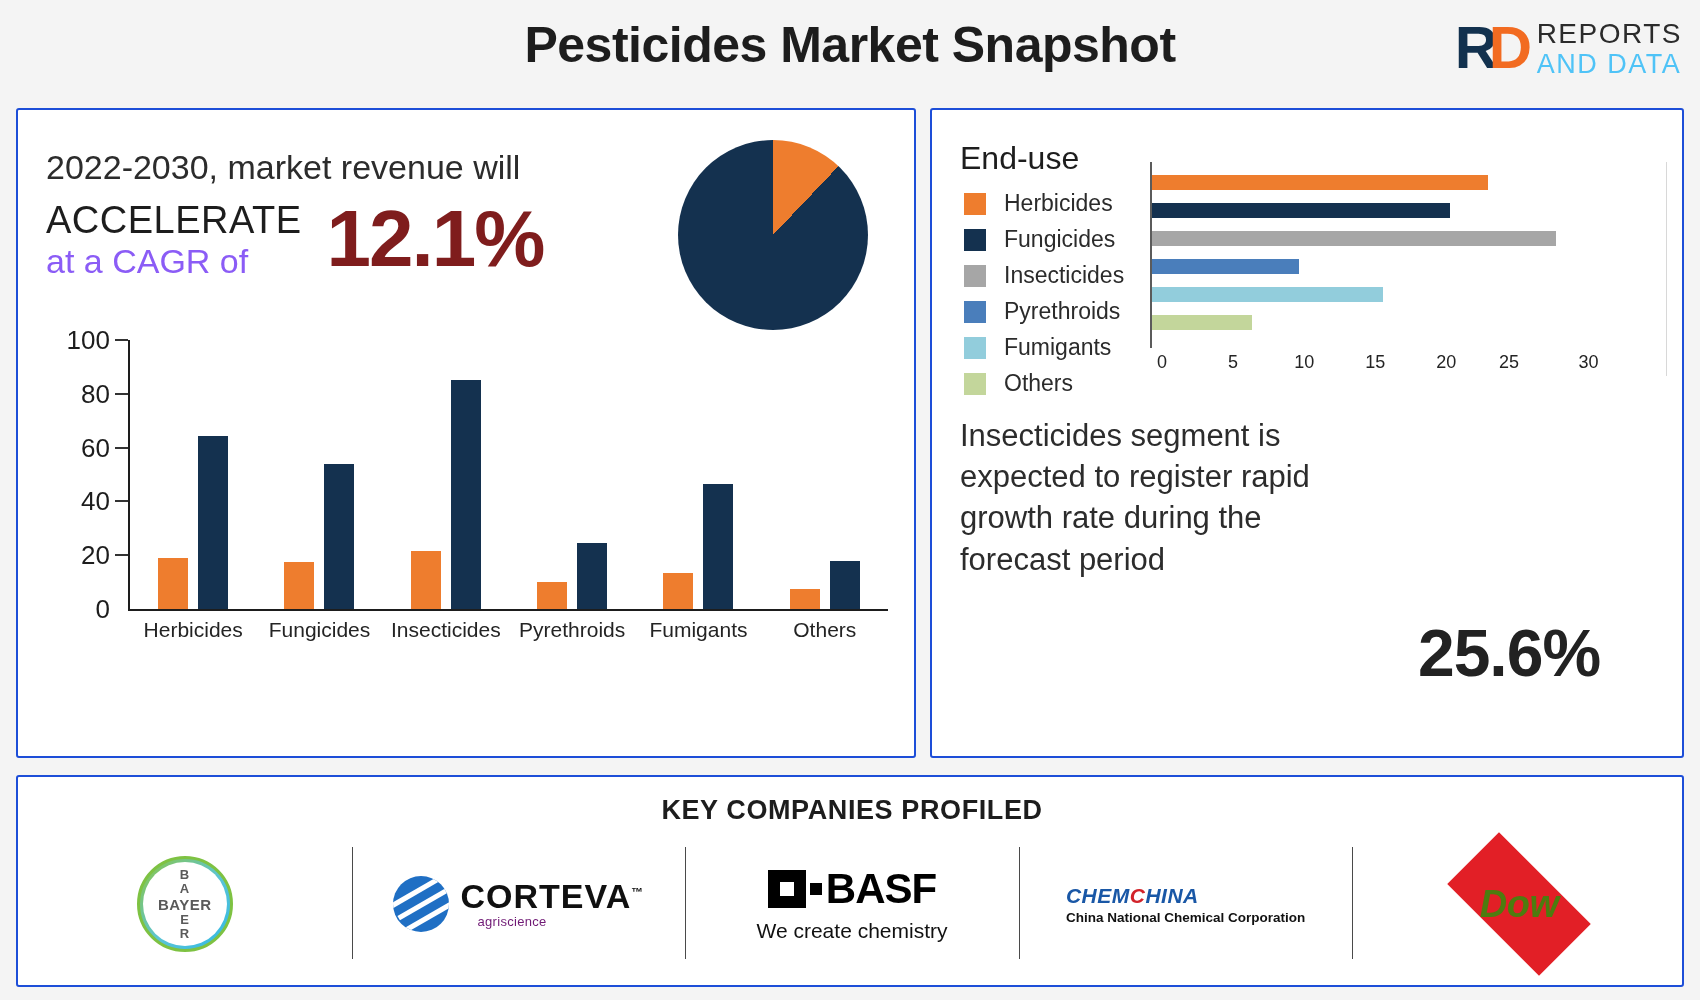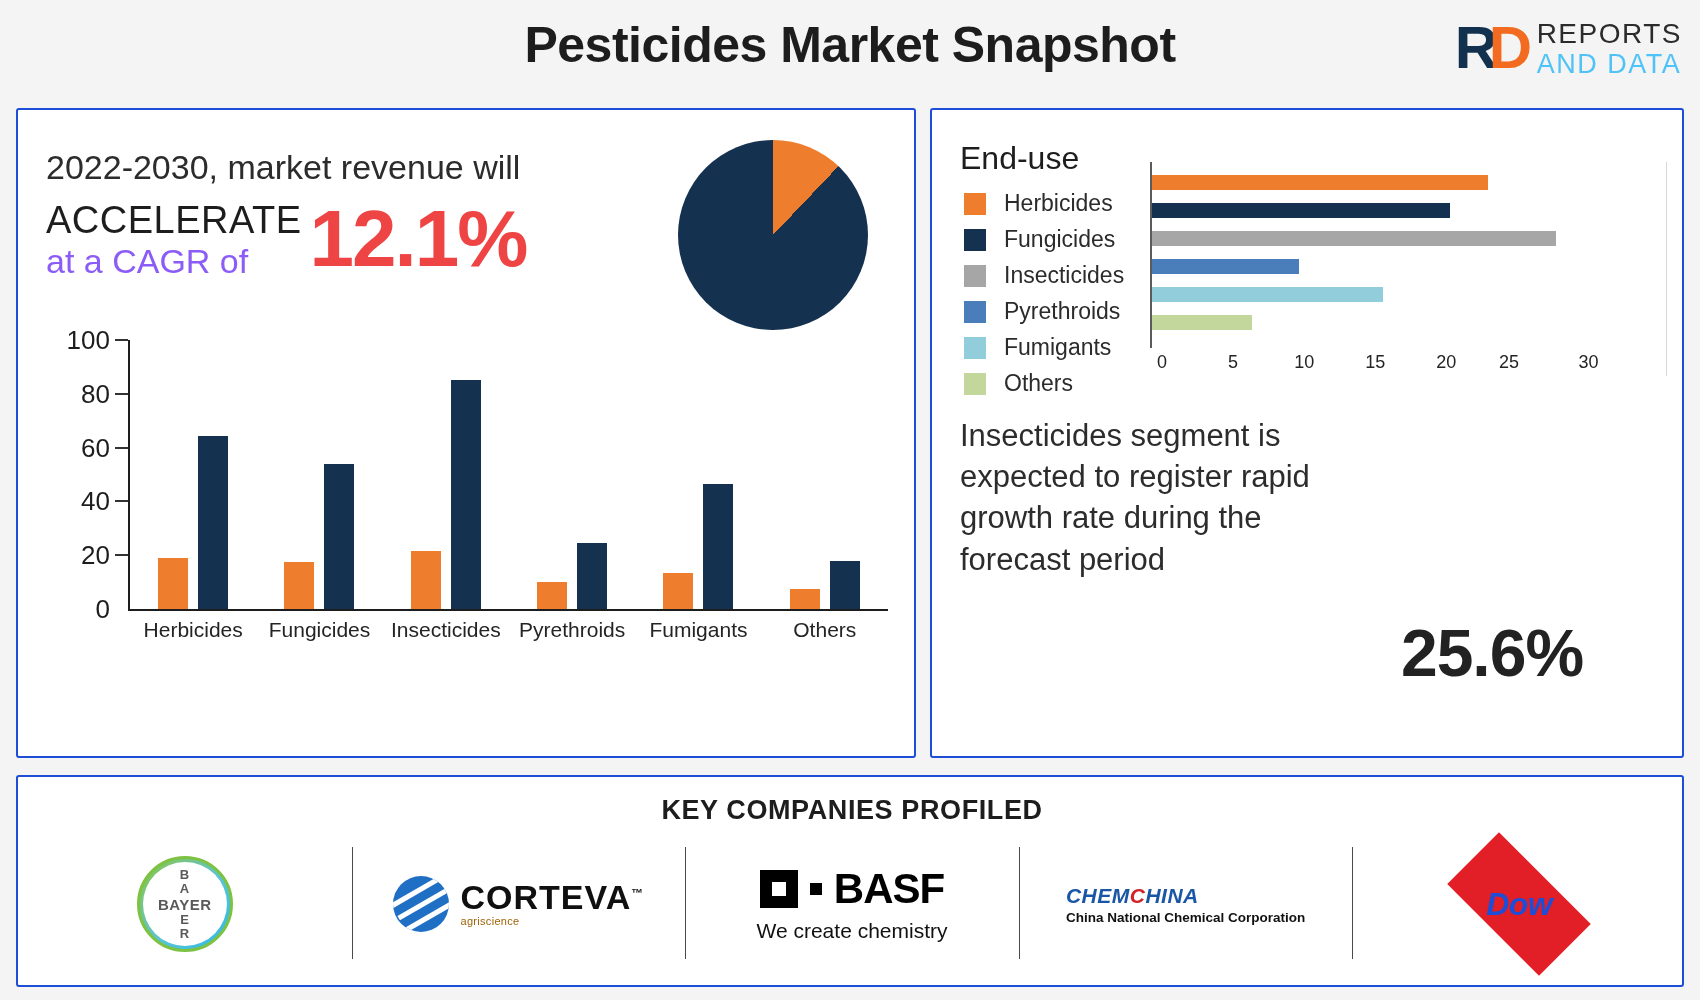--- a/index.html
+++ b/index.html
@@ -65,22 +65,22 @@
   
   #cagr-block { position: absolute; left: 28px; top: 38px; width: 600px; }
   #cagr-line1 {
     font-size: 34px; color: #2c2c2c; font-weight: 400; white-space: nowrap;
   }
   #cagr-row { display: flex; align-items: flex-start; margin-top: 12px; }
   #cagr-phrase { line-height: 1.12; }
   #cagr-accelerate { font-size: 38px; color: #1d1d1d; letter-spacing: 0.5px; }
   #cagr-at { font-size: 34px; color: #8b5cf6; }
   #cagr-value {
-    font-size: 80px; font-weight: bold; color: #ef4444;
-    margin-left: 8px; letter-spacing: -2px; line-height: 1;
+    font-size: 80px; font-weight: bold; color: #7f1d1d;
+    margin-left: 25px; letter-spacing: -2px; line-height: 1;
   }
 
   
   .pie {
     position: absolute; border-radius: 50%;
   }
   #pie-cagr { left: 660px; top: 30px; width: 190px; height: 190px; }
 
   
   #col-chart {
@@ -163,21 +163,21 @@
     position: absolute; left: 516px; top: 0; width: 1px; height: 214px;
     background: #d8d8d8;
   }
 
   #insect-note {
     position: absolute; left: 28px; top: 305px; width: 380px;
     font-size: 31px; line-height: 1.33; color: #2c2c2c;
   }
   #insect-pie-wrap { position: absolute; left: 400px; top: 300px; width: 330px; }
   #insect-value {
-    position: absolute; left: 395px; top: 505px; width: 330px;
+    position: absolute; left: 412px; top: 505px; width: 330px;
     text-align: center;
     font-size: 66px; font-weight: bold; color: #222222; letter-spacing: -1px;
   }
 
   
   #companies-title {
     position: absolute; left: 0; top: 18px; width: 1668px;
     text-align: center; font-size: 27px; font-weight: bold;
     color: #1d1d1d; letter-spacing: 0.6px;
   }
@@ -226,24 +226,24 @@
   .corteva-mark::before {
     content: ""; position: absolute; left: -6px; top: 10px;
     width: 70px; height: 5px; background: #ffffff;
     transform: rotate(-30deg); box-shadow: 0 14px 0 #ffffff, 0 28px 0 #ffffff;
   }
   .corteva-text { line-height: 1.05; }
   .corteva-name {
     font-size: 34px; font-weight: bold; color: #101010; letter-spacing: 1px;
   }
   .corteva-tm { font-size: 12px; vertical-align: super; }
-  .corteva-sub { font-size: 11px; color: #a16207; letter-spacing: 0.3px; }
+  .corteva-sub { font-size: 13px; color: #701a75; letter-spacing: 0.3px; margin-left: 17px; }
   
   .basf-wrap { text-align: center; }
-  .basf-top { display: flex; align-items: center; justify-content: center; gap: 12px; }
+  .basf-top { display: flex; align-items: center; justify-content: center; gap: 4px; }
   .basf-sq {
     width: 38px; height: 38px; background: #000;
     display: flex; align-items: center; justify-content: center;
   }
   .basf-sq i { width: 14px; height: 14px; background: #fff; display: block; }
   .basf-dot { width: 12px; height: 12px; background: #000; }
   .basf-name {
     font-size: 42px; font-weight: bold; color: #000; letter-spacing: -1px;
   }
   .basf-sub { font-size: 21px; color: #111; margin-top: 6px; }
@@ -263,22 +263,22 @@
   .dow-wrap {
     width: 185px; height: 92px; position: relative;
     display: flex; align-items: center; justify-content: center;
   }
   .dow-diamond {
     position: absolute; left: 50%; top: 50%;
     width: 118px; height: 118px; background: #e21f26;
     transform: translate(-50%,-50%) rotate(45deg) scale(1.1,0.62);
   }
   .dow-text {
-    position: relative; font-size: 32px; font-weight: bold;
-    color: #1d4ed8; letter-spacing: -0.5px; font-style: italic;
+    position: relative; font-size: 38px; font-weight: bold;
+    color: #4d7c0f; letter-spacing: -0.5px; font-style: italic;
   }
 </style>
 </head>
 <body>
 
 <div id="root">
 
   <div id="header">
     <div id="page-title">Pesticides Market Snapshot</div>
     <div id="logo">

